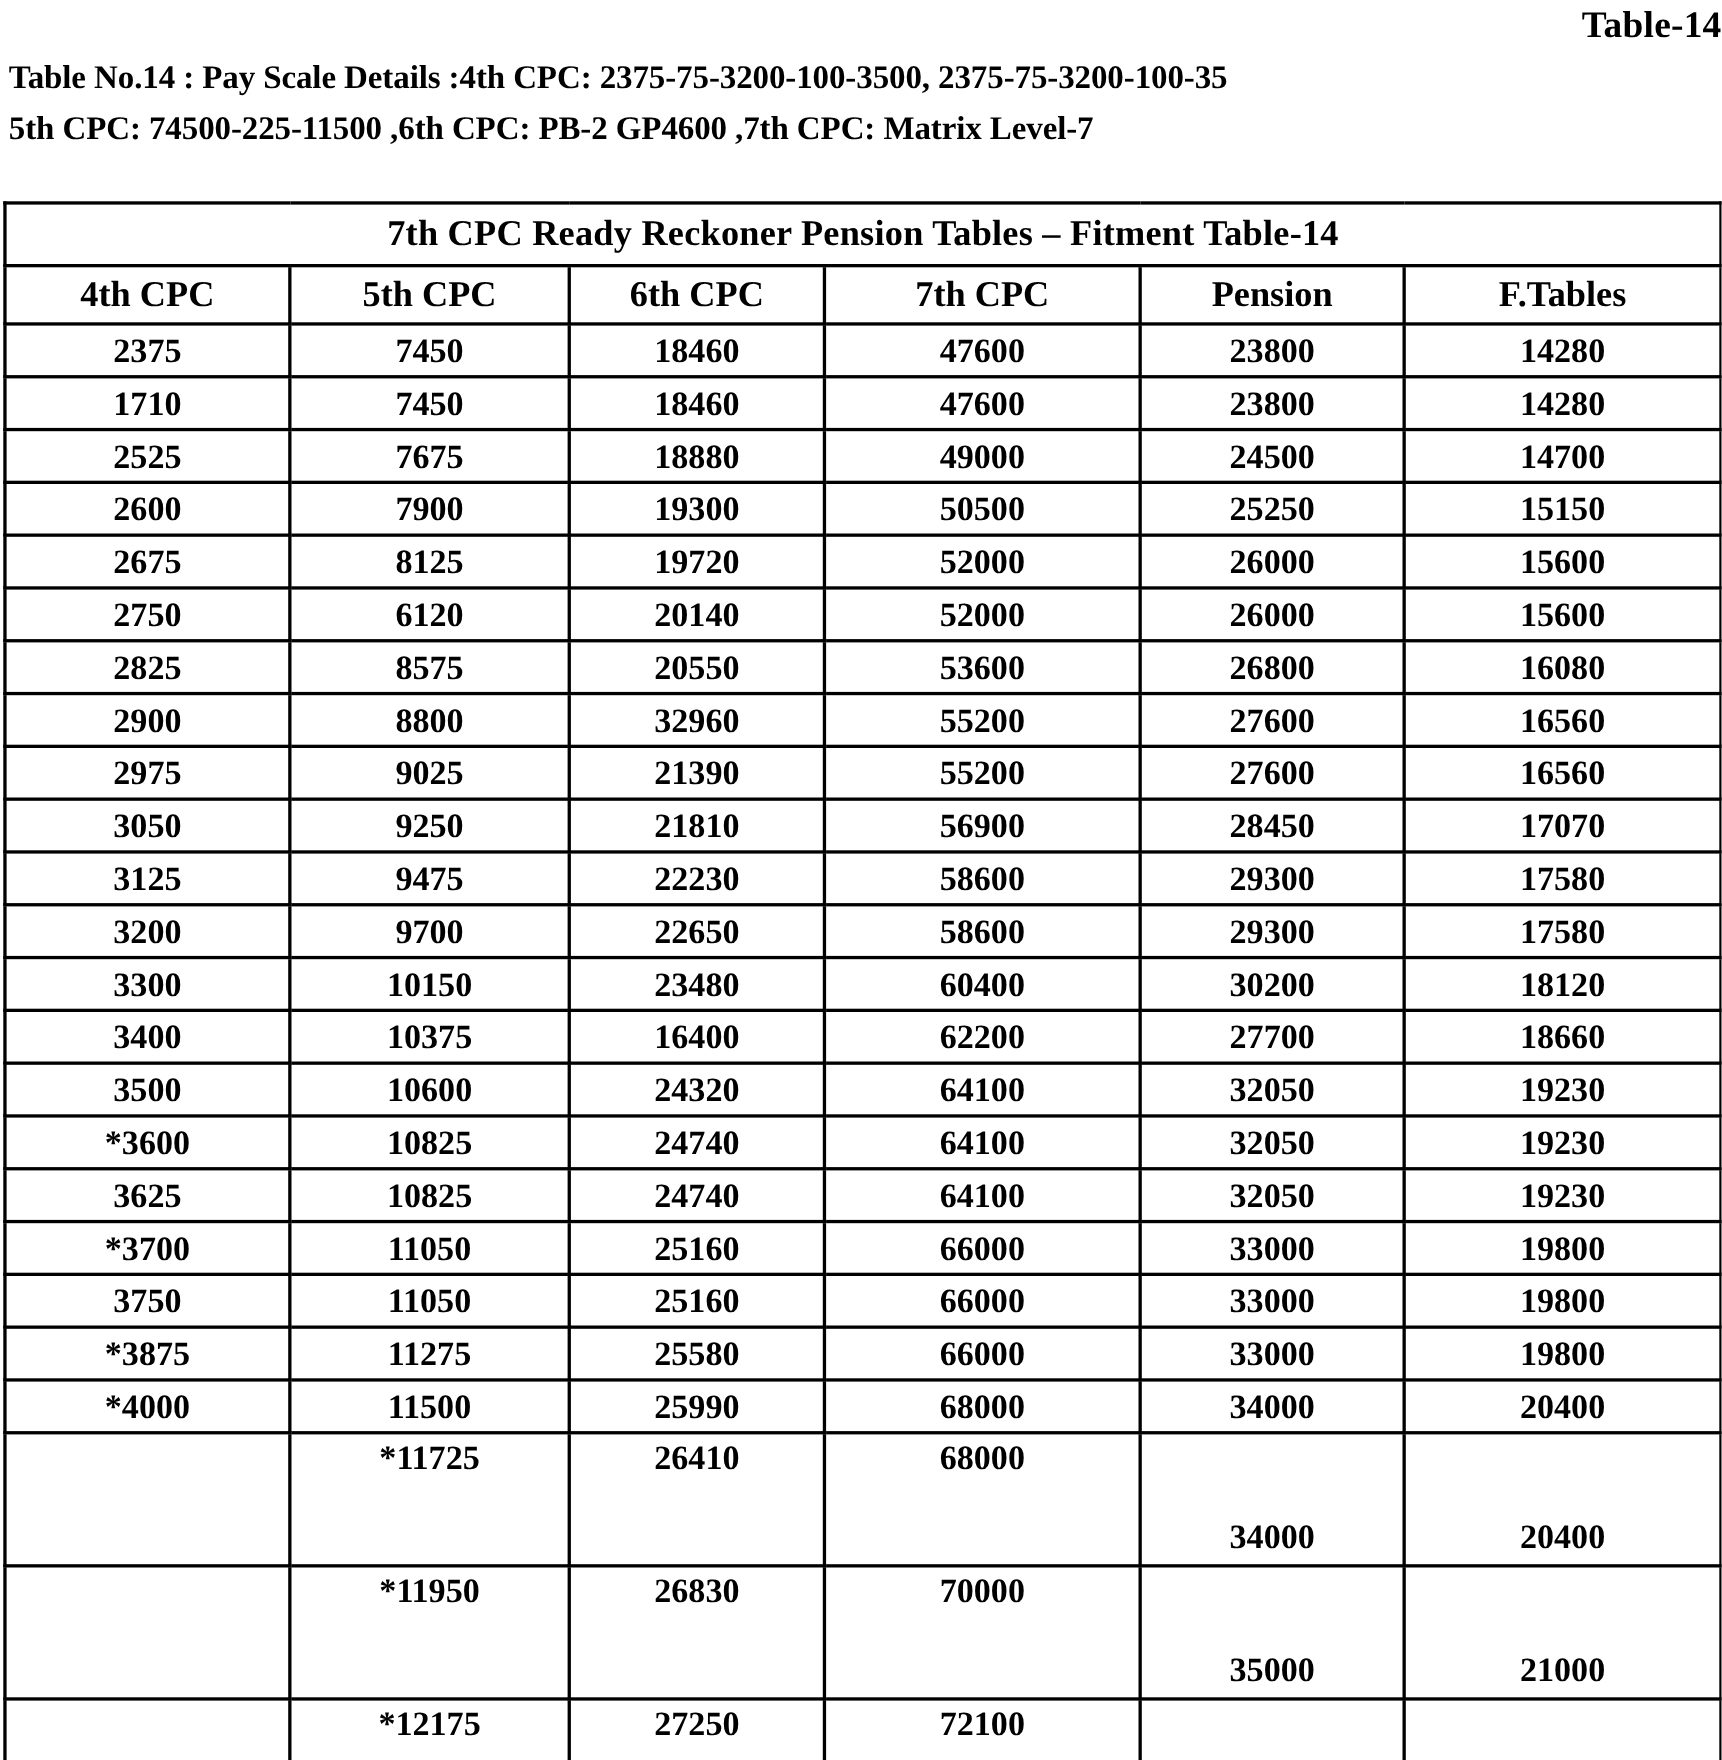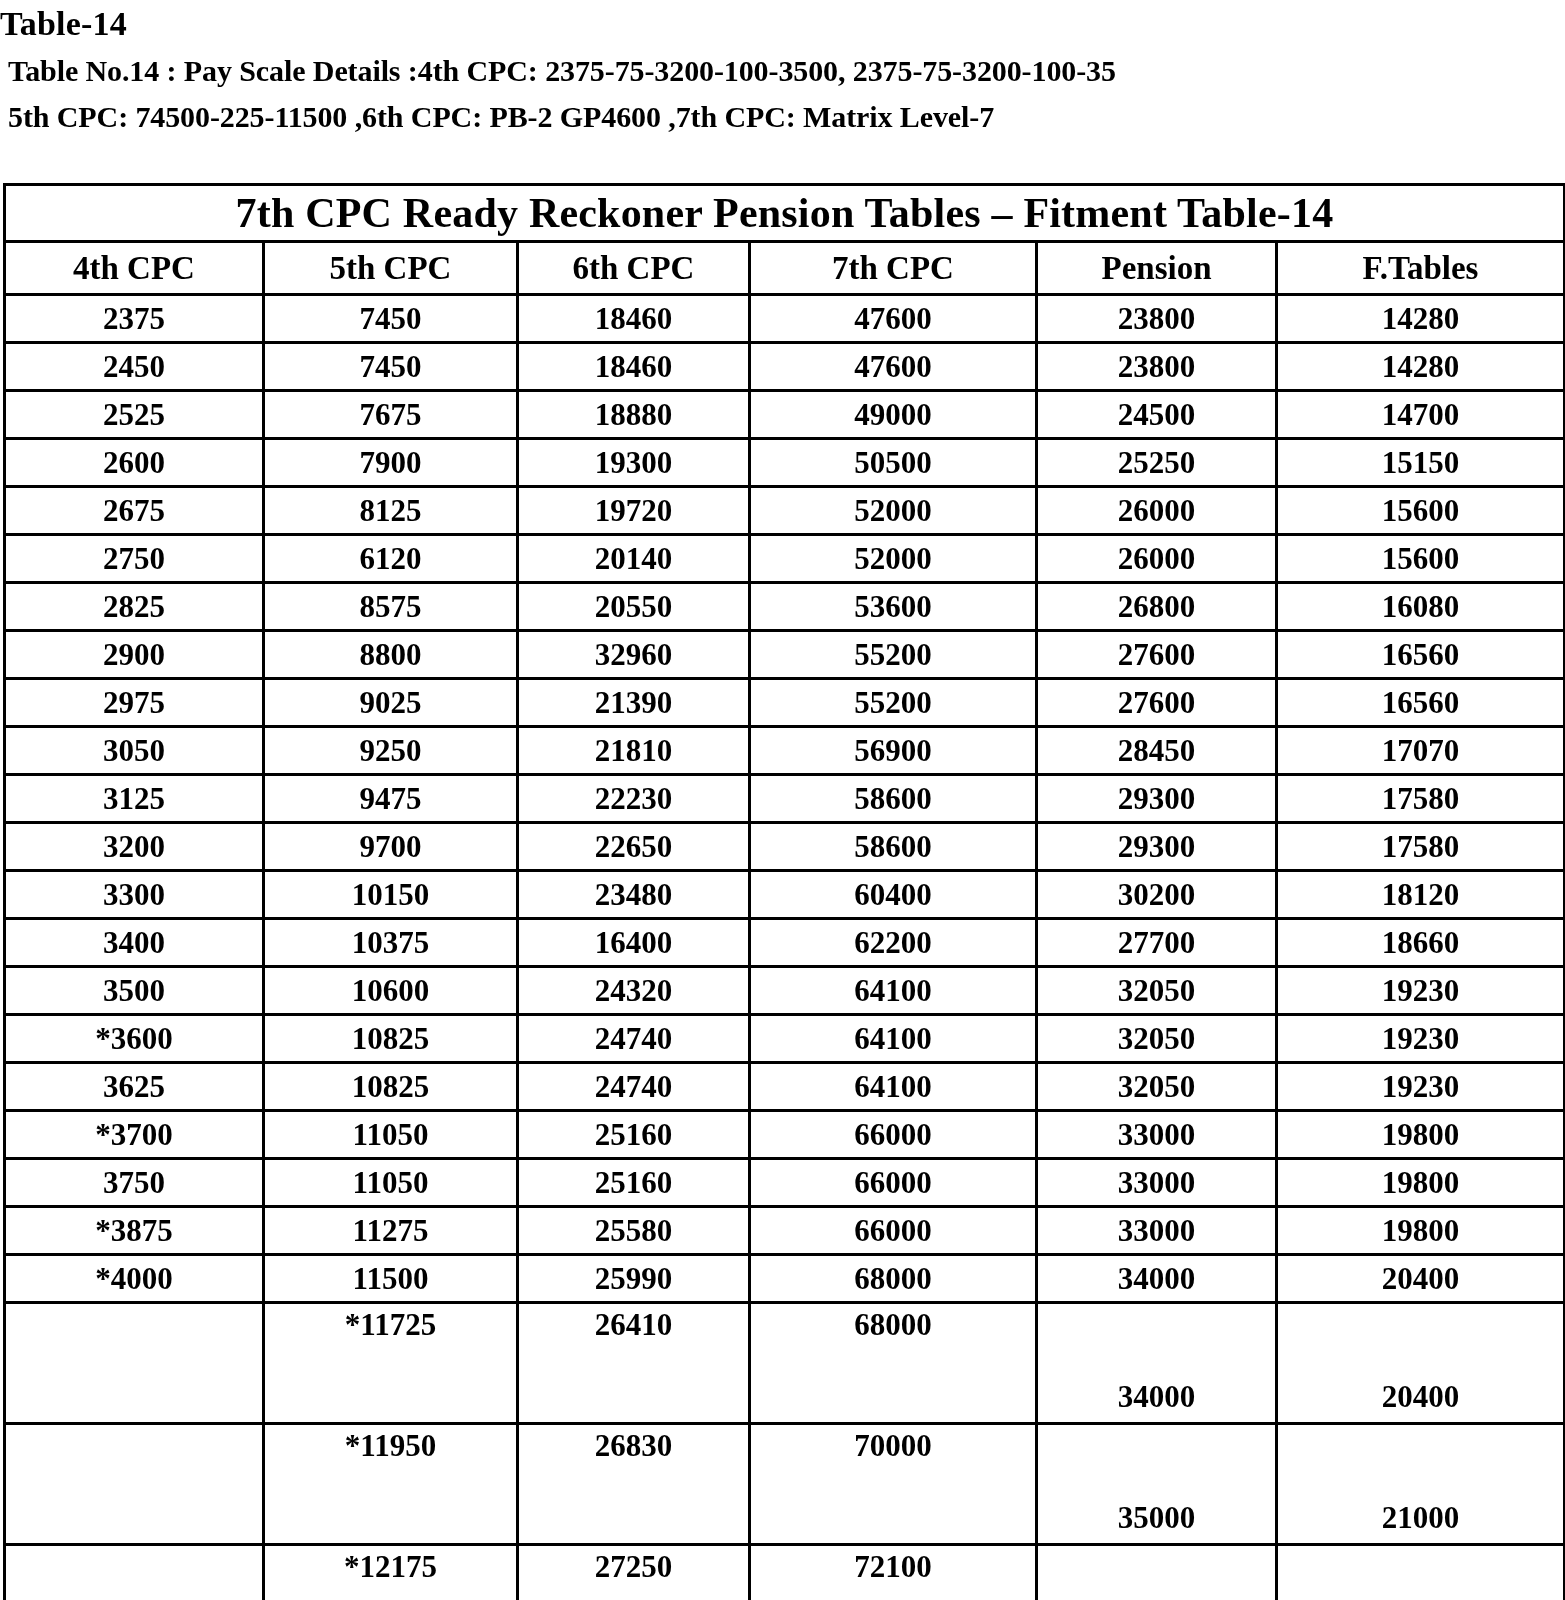--- a/index.html
+++ b/index.html
@@ -16,21 +16,21 @@
     overflow: hidden;
   }
   .page {
     position: relative;
     width: 1565px;
     height: 1600px;
   }
 
   
   .doc-title {
-    text-align: left;
+    text-align: right;
     font-weight: bold;
     font-size: 34px;
     line-height: 40px;
     padding-top: 4px;
     letter-spacing: 0.2px;
   }
   .subhead {
     font-weight: bold;
     font-size: 30px;
     line-height: 46px;
@@ -68,21 +68,21 @@
     text-align: center;
     font-weight: bold;
     font-size: 31px;
     line-height: 34px;
     padding: 0;
     height: 45px;
     vertical-align: middle;
     font-family: "Liberation Serif", "DejaVu Serif", serif;
   }
   tr.title-row td {
-    font-size: 42px;
+    font-size: 33px;
     height: 54px;
     letter-spacing: 0.2px;
   }
   tr.head-row th {
     font-size: 33px;
     height: 50px;
   }
   tr.data-row td {
     height: 45px;
   }
@@ -136,21 +136,21 @@
       <tbody id="table-body">
           <tr class="data-row">
             <td>2375</td>
             <td>7450</td>
             <td>18460</td>
             <td>47600</td>
             <td>23800</td>
             <td>14280</td>
           </tr>
           <tr class="data-row">
-            <td>2450</td>
+            <td>1710</td>
             <td>7450</td>
             <td>18460</td>
             <td>47600</td>
             <td>23800</td>
             <td>14280</td>
           </tr>
           <tr class="data-row">
             <td>2525</td>
             <td>7675</td>
             <td>18880</td>

